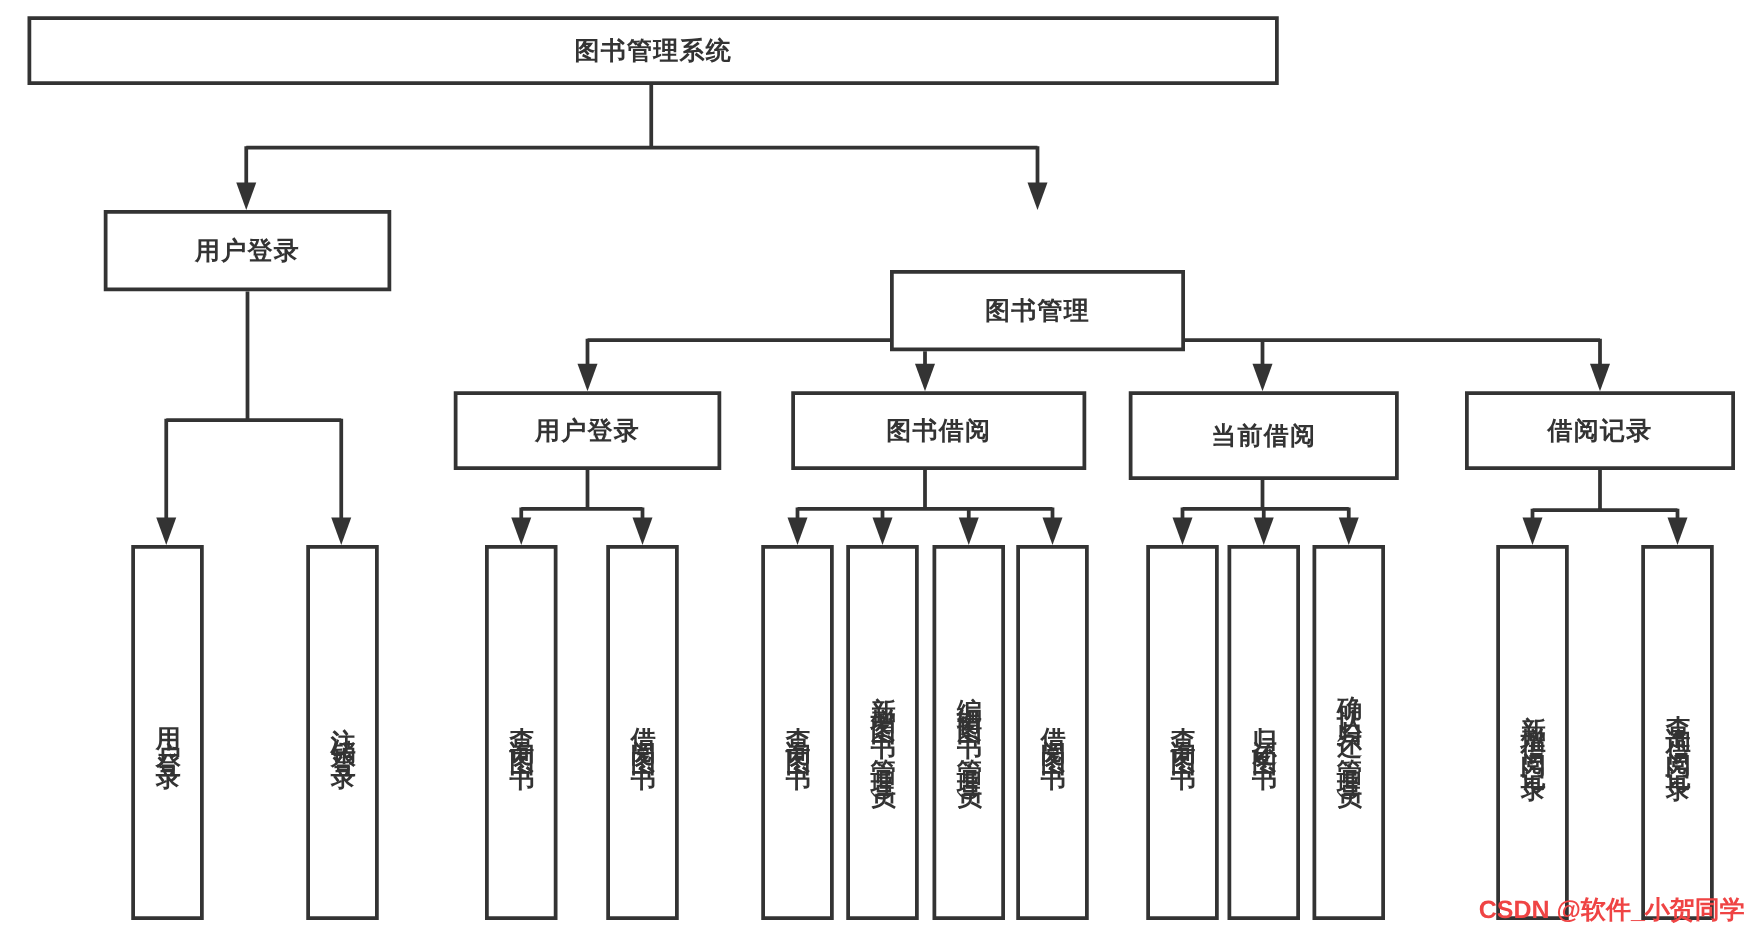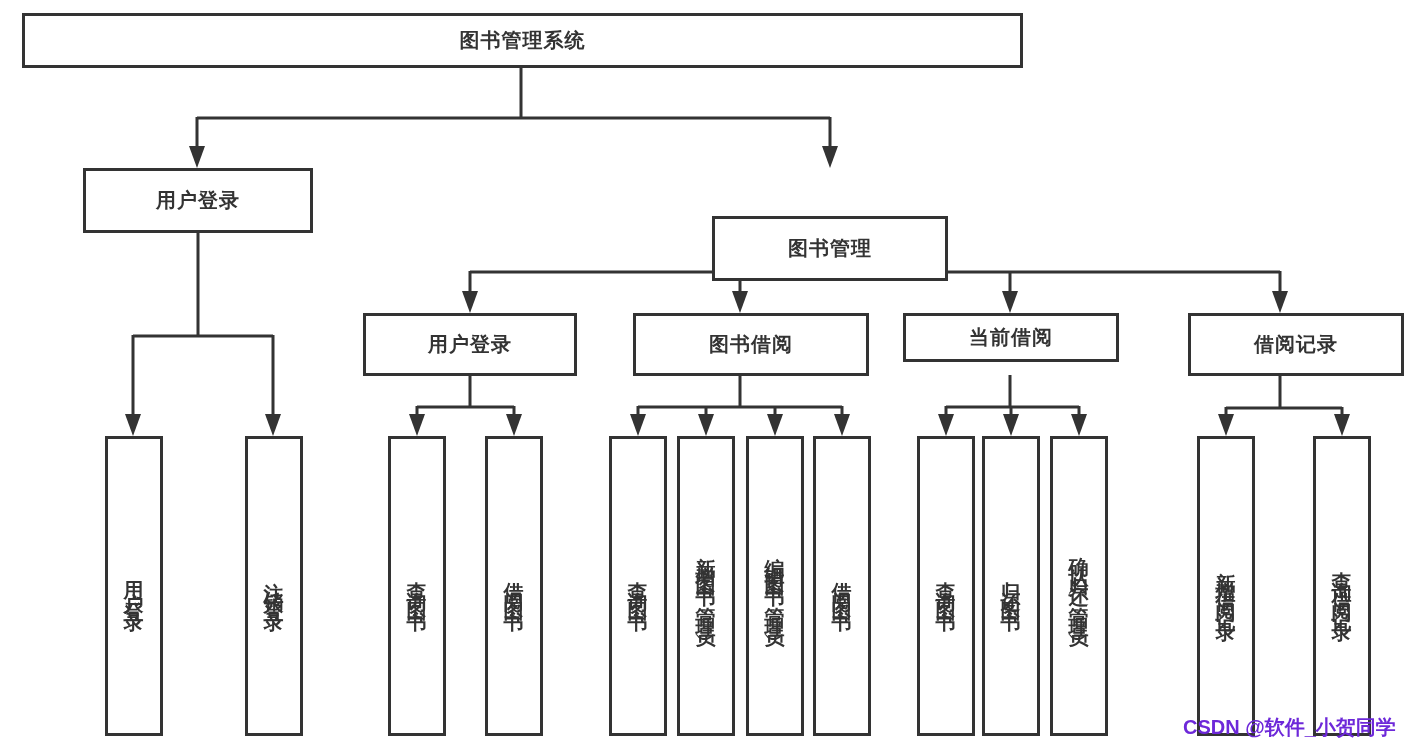--- a/index.html
+++ b/index.html
@@ -46,21 +46,21 @@
     font-size: 20px;
     letter-spacing: 10px;
     line-height: 1;
   }
   .watermark {
     position: absolute;
     left: 1183px;
     top: 714px;
     z-index: 3;
     font-size: 20px;
-    color: #6d28d9;
+    color: #ef4444;
     white-space: nowrap;
   }
 </style>
 </head>
 <body>
 
 <div class="canvas">
 
   <svg class="connectors" viewBox="0 0 1405 747" xmlns="http://www.w3.org/2000/svg">
 
@@ -112,22 +112,22 @@
     </g>
   </svg>
 
   <div class="node hbox" style="left:22px; top:13px; width:1001px; height:55px;">图书管理系统</div>
 
   <div class="node hbox" style="left:83px; top:168px; width:230px; height:65px;">用户登录</div>
   <div class="node hbox" style="left:712px; top:168px; width:236px; height:65px;margin-top:48px;">图书管理</div>
 
   <div class="node hbox" style="left:363px; top:313px; width:214px; height:63px;">用户登录</div>
   <div class="node hbox" style="left:633px; top:313px; width:236px; height:63px;">图书借阅</div>
-  <div class="node hbox" style="left:903px; top:313px; width:216px; height:49px;">当前借阅</div>
-  <div class="node hbox" style="left:1172px; top:313px; width:216px; height:63px;margin-left:16px;">借阅记录</div>
+  <div class="node hbox" style="left:903px; top:313px; width:216px; height:71px;">当前借阅</div>
+  <div class="node hbox" style="left:1172px; top:313px; width:216px; height:63px;">借阅记录</div>
 
   <div class="node vbox" style="left:105px; top:436px; width:58px; height:300px;">用户登录</div>
   <div class="node vbox" style="left:245px; top:436px; width:58px; height:300px;">注销登录</div>
 
   <div class="node vbox" style="left:388px; top:436px; width:58px; height:300px;">查询图书</div>
   <div class="node vbox" style="left:485px; top:436px; width:58px; height:300px;">借阅图书</div>
 
   <div class="node vbox" style="left:609px; top:436px; width:58px; height:300px;">查询图书</div>
   <div class="node vbox" style="left:677px; top:436px; width:58px; height:300px;">新增图书（管理员）</div>
   <div class="node vbox" style="left:746px; top:436px; width:58px; height:300px;">编辑图书（管理员）</div>

